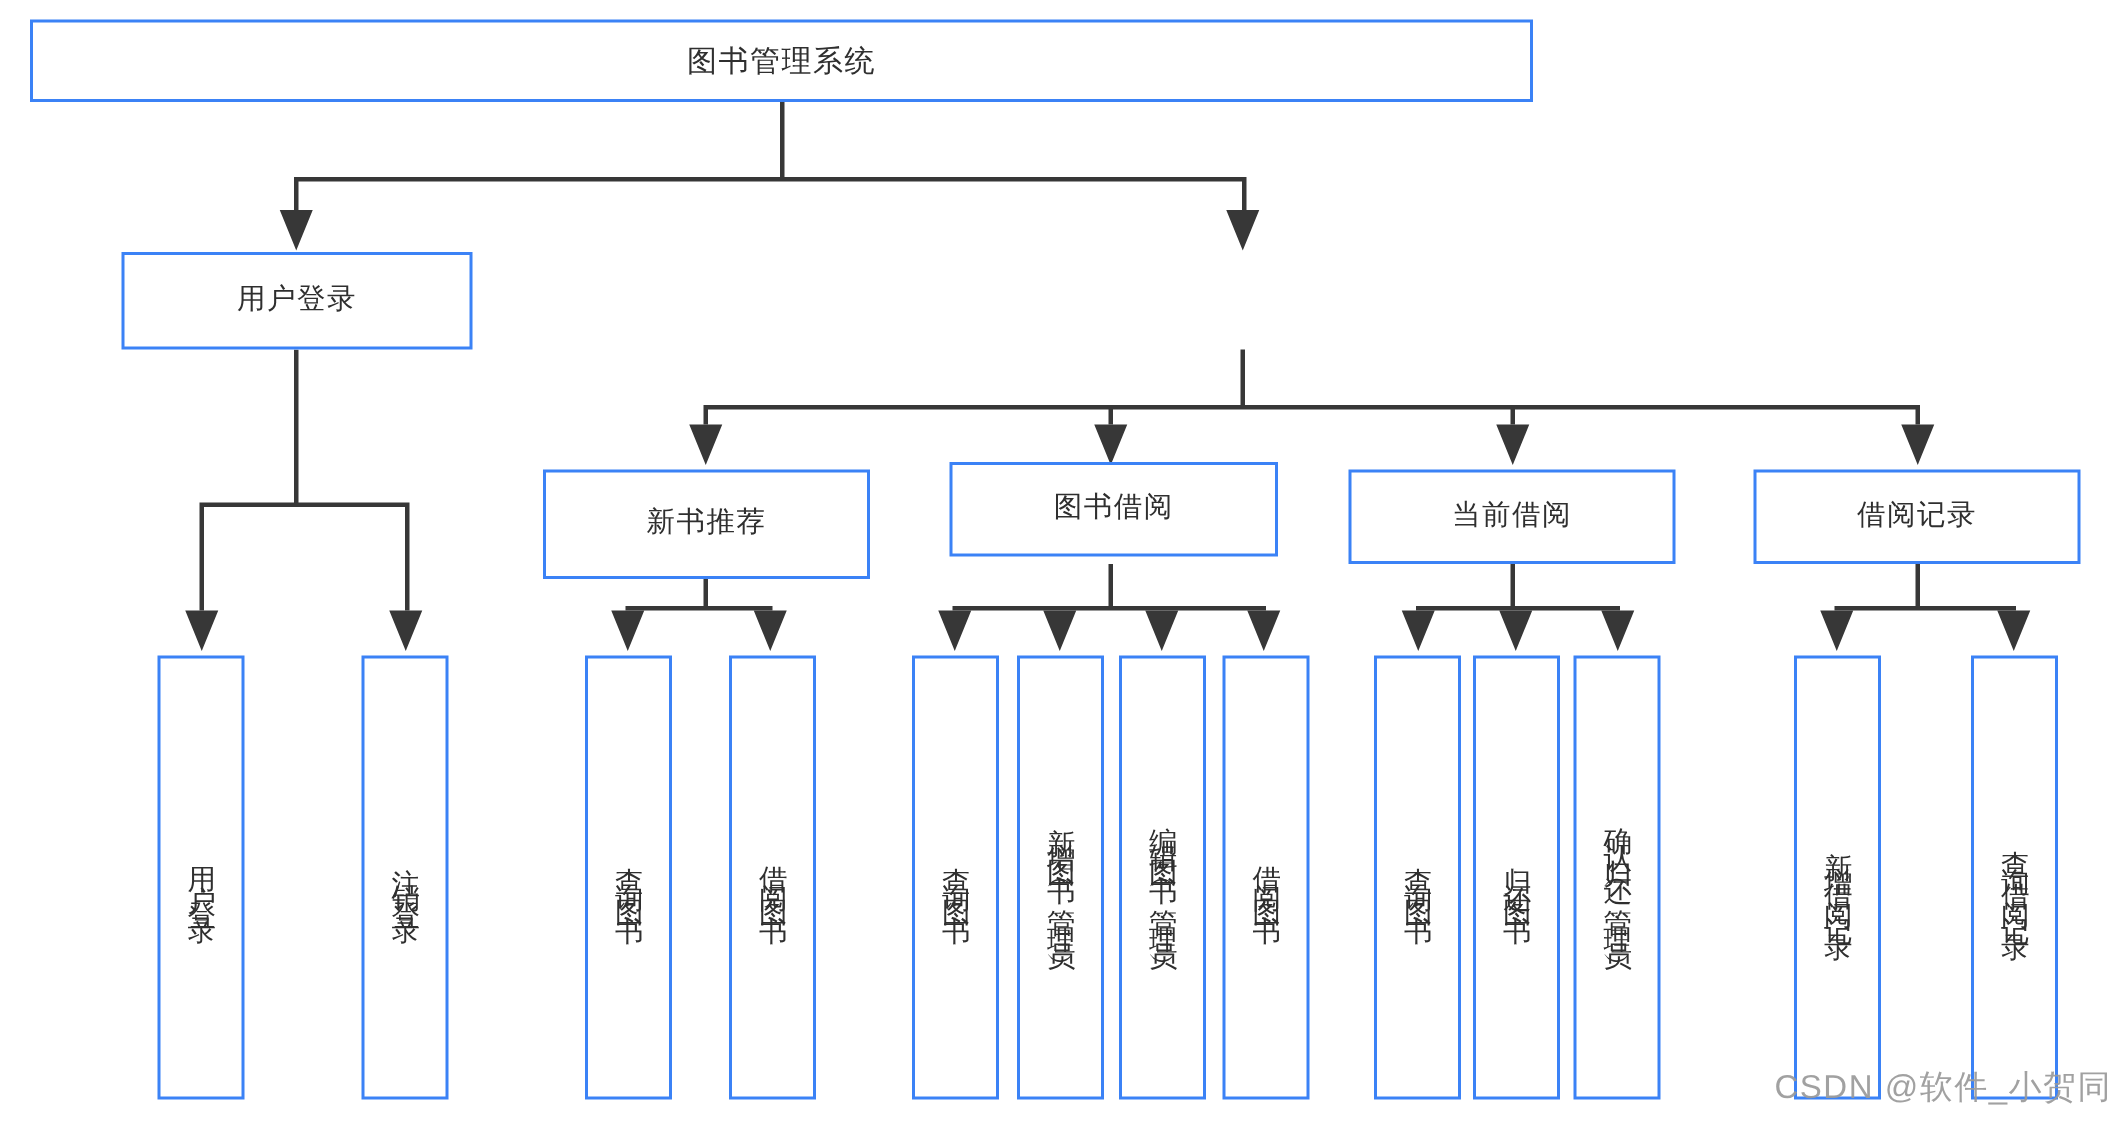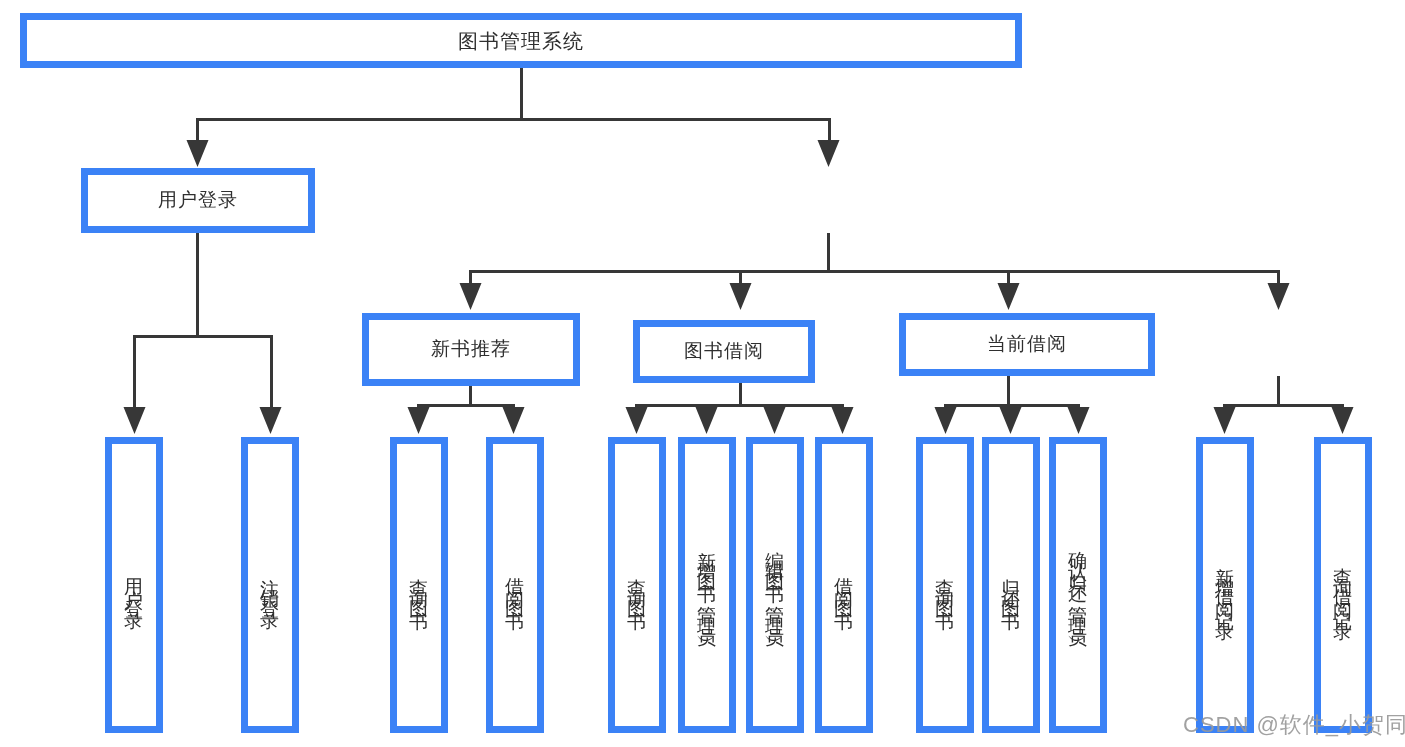--- a/index.html
+++ b/index.html
@@ -1,21 +1,21 @@
 <!DOCTYPE html>
 <html><head>
 <meta charset="utf-8">
 <style>
   html,body{margin:0;padding:0;background:#ffffff;}
   .stage{
     position:relative;width:1405px;height:747px;background:#ffffff;overflow:hidden;
     font-family:"Liberation Sans","DejaVu Sans",sans-serif;color:#2f2f2f;
   }
   .box{
-    position:absolute;box-sizing:border-box;border:7px solid #3b82f6;background:#ffffff;
+    position:absolute;box-sizing:border-box;border:2px solid #3b82f6;background:#ffffff;
     display:flex;align-items:center;justify-content:center;
   }
   .hlabel{font-size:19px;line-height:1.2;letter-spacing:1px;color:#2f2f2f;white-space:nowrap;}
   .root .hlabel{font-size:20px;}
   .leaf{top:437px;width:58px;height:296px;}
   .vlabel{
     writing-mode:vertical-rl;text-orientation:mixed;
     font-size:19px;line-height:1;letter-spacing:11px;color:#2f2f2f;
   }
   svg.connectors{position:absolute;left:0;top:0;pointer-events:none;}
@@ -74,25 +74,28 @@
     <span class="hlabel">图书管理系统</span>
   </div>
 
   <div class="box" style="left:81px;top:168px;width:234px;height:65px">
     <span class="hlabel">用户登录</span>
   </div>
 
   <div class="box" style="left:362px;top:313px;width:218px;height:73px">
     <span class="hlabel">新书推荐</span>
   </div>
-  <div class="box" style="left:633px;top:320px;width:182px;height:63px">
+  <div class="box" style="left:633px;top:308px;width:219px;height:63px">
     <span class="hlabel">图书借阅</span>
   </div>
-  <div class="box" style="left:899px;top:313px;width:256px;height:63px">
+  <div class="box" style="left:899px;top:313px;width:218px;height:63px">
     <span class="hlabel">当前借阅</span>
+  </div>
+  <div class="box" style="left:1169px;top:313px;width:218px;height:63px">
+    <span class="hlabel">借阅记录</span>
   </div>
 
   <div class="box leaf" style="left:105px">
     <span class="vlabel">用户登录</span>
   </div>
   <div class="box leaf" style="left:241px">
     <span class="vlabel">注销登录</span>
   </div>
 
   <div class="box leaf" style="left:390px">

